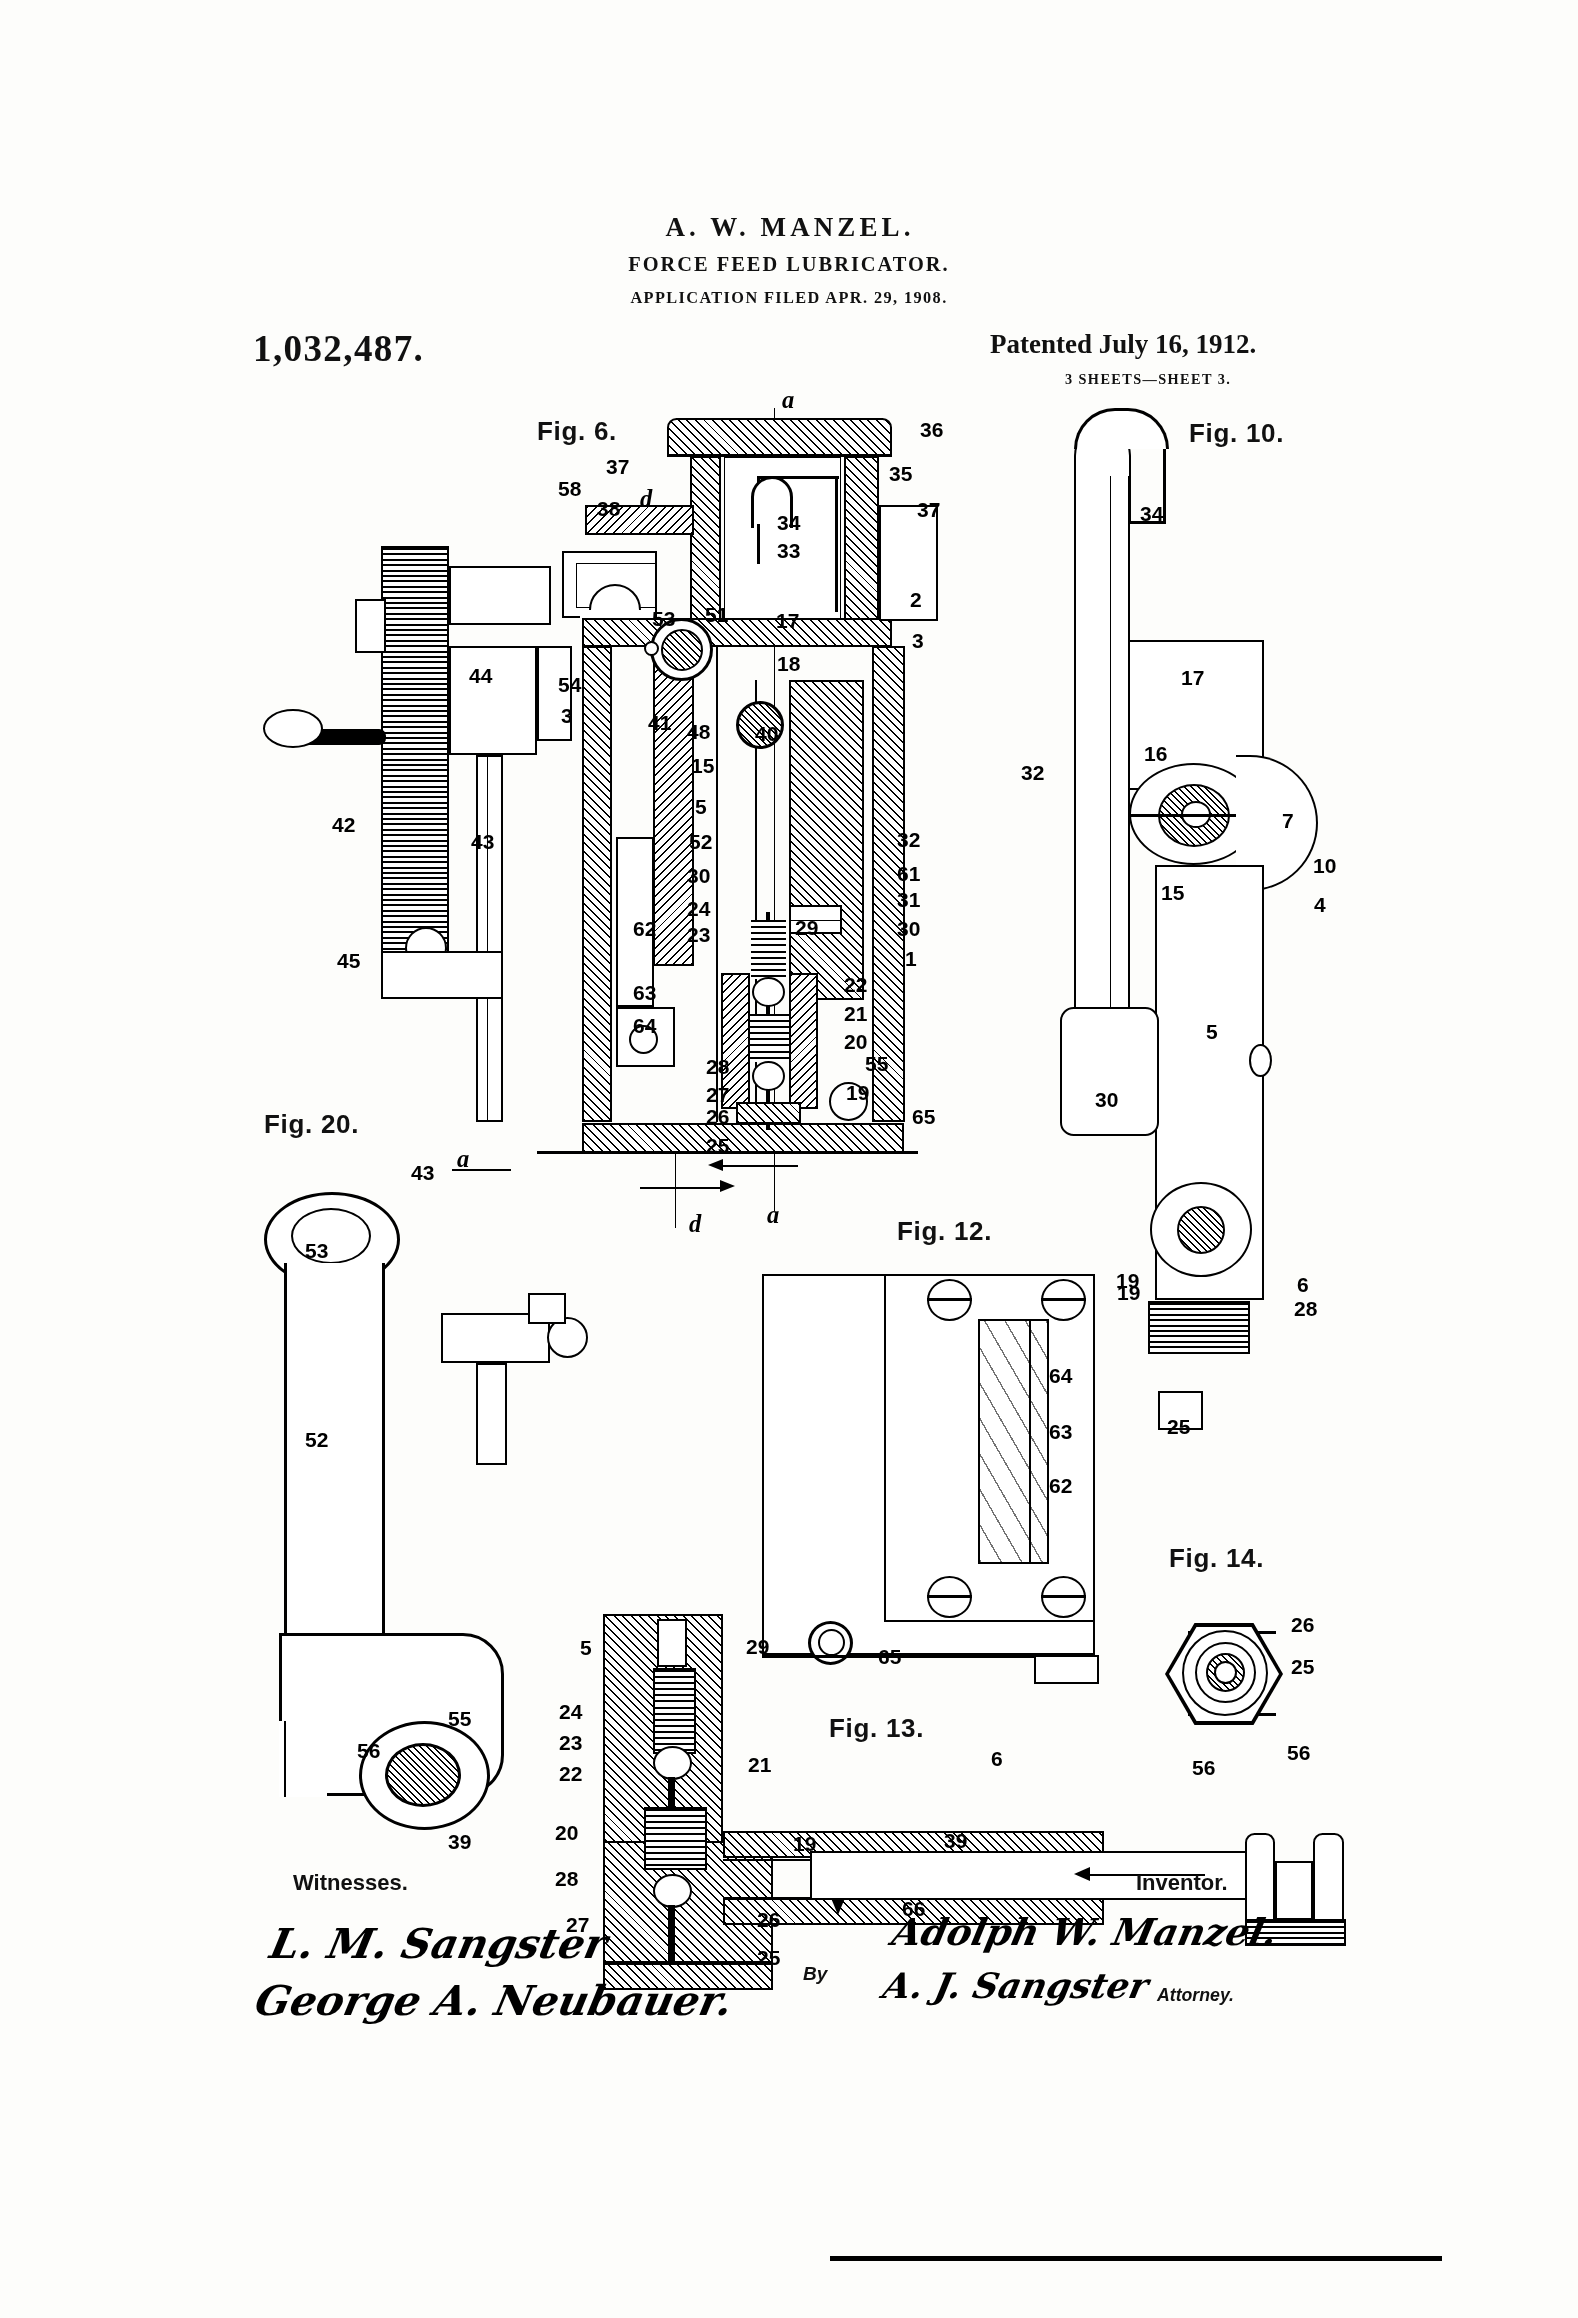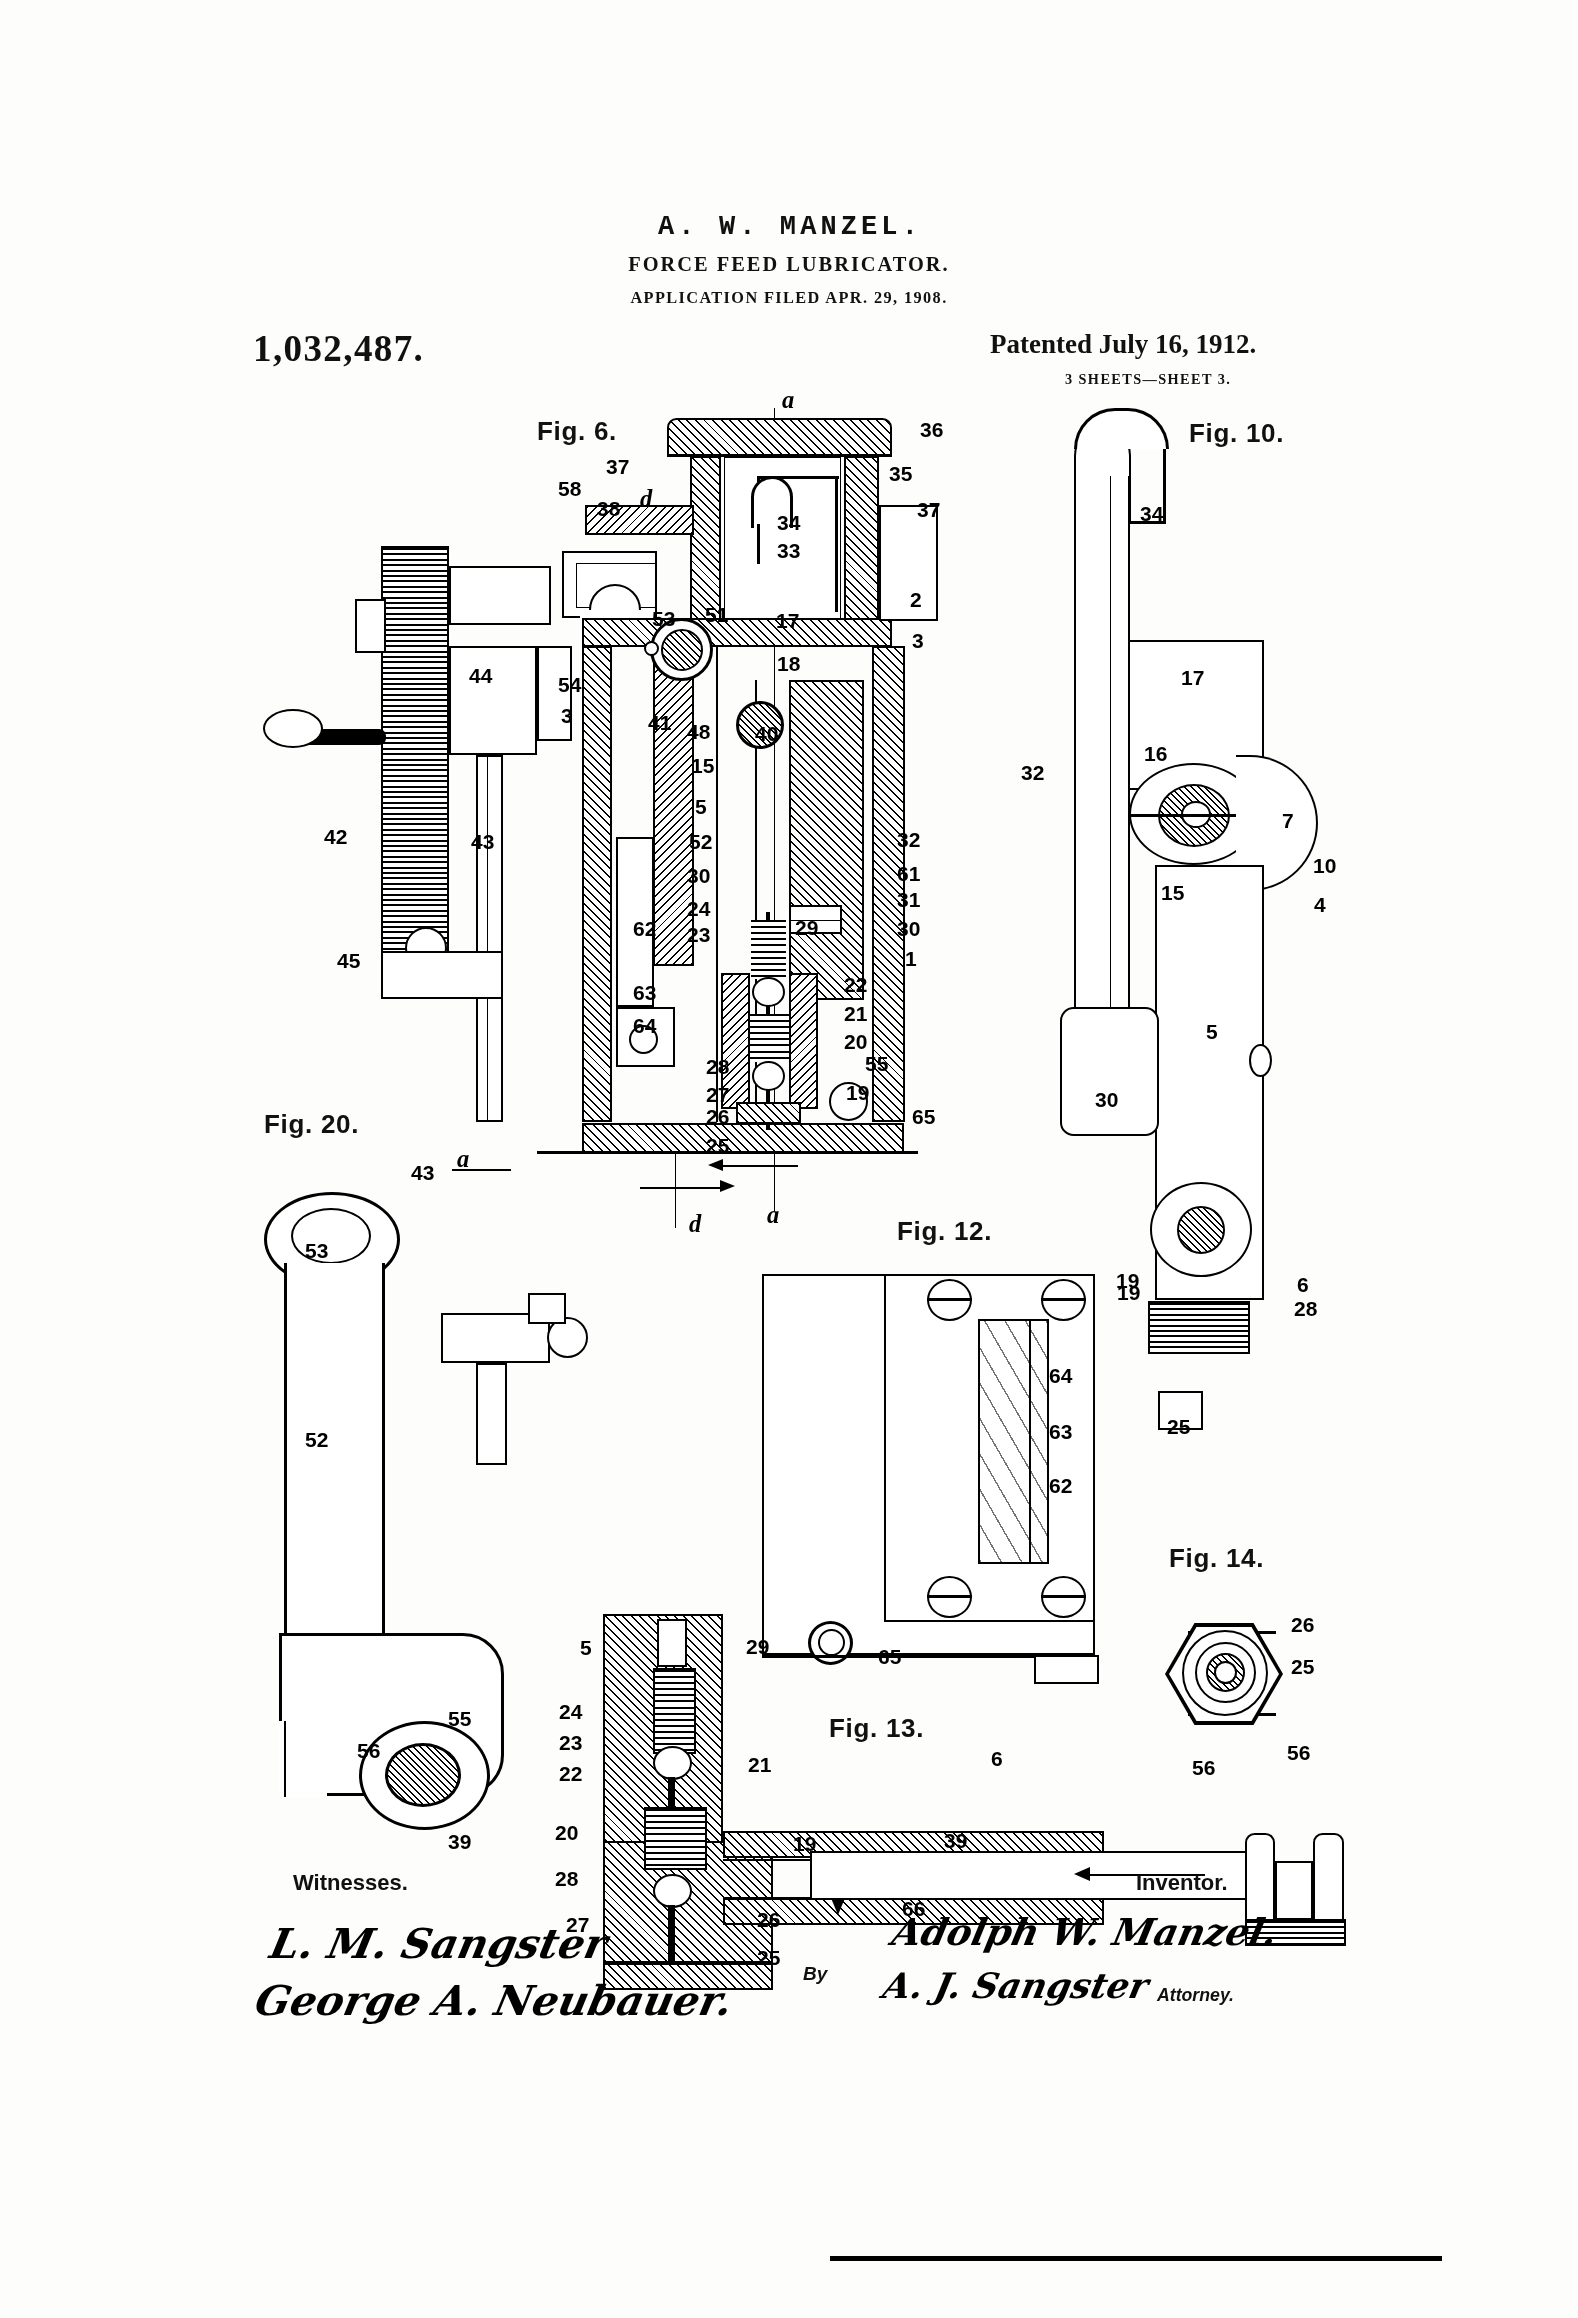--- a/index.html
+++ b/index.html
@@ -12,21 +12,21 @@
     position:relative;
     width:1578px;
     height:2319px;
     background:#fdfdfb;
     overflow:hidden;
   }
   
   .hdr{position:absolute;text-align:center;white-space:nowrap;}
   #inventor-name{
     left:0;right:10px;top:212px;
-    font-family:Liberation Mono, monospace;
+    font-family:Liberation Serif, serif;
     font-size:27px;letter-spacing:4.1px;font-weight:700;margin-left:12px;
   }
   #patent-title{
     left:0;right:0;top:253px;
     font-size:20.4px;letter-spacing:2px;font-weight:700;
   }
   #application-line{
     left:0;right:0;top:288px;
     font-size:16.3px;letter-spacing:1.4px;font-weight:700;
   }
@@ -356,21 +356,21 @@
       <div class="ref" style="left: 705px; top: 604px;">51</div>
       <div class="ref" style="left: 776px; top: 610px;">17</div>
       <div class="ref" style="left: 777px; top: 653px;">18</div>
       <div class="ref" style="left: 469px; top: 665px;">44</div>
       <div class="ref" style="left: 558px; top: 674px;">54</div>
       <div class="ref" style="left: 561px; top: 705px;">3</div>
       <div class="ref" style="left: 648px; top: 712px;">41</div>
       <div class="ref" style="left: 687px; top: 721px;">48</div>
       <div class="ref" style="left: 755px; top: 723px;">40</div>
       <div class="ref" style="left: 691px; top: 755px;">15</div>
-      <div class="ref" style="left: 324px; top: 814px; margin-top: 12px;">42</div>
+      <div class="ref" style="left: 332px; top: 814px;">42</div>
       <div class="ref" style="left: 471px; top: 831px;">43</div>
       <div class="ref" style="left: 695px; top: 796px;">5</div>
       <div class="ref" style="left: 689px; top: 831px;">52</div>
       <div class="ref" style="left: 897px; top: 829px;">32</div>
       <div class="ref" style="left: 687px; top: 865px;">30</div>
       <div class="ref" style="left: 897px; top: 863px;">61</div>
       <div class="ref" style="left: 897px; top: 889px;">31</div>
       <div class="ref" style="left: 687px; top: 898px;">24</div>
       <div class="ref" style="left: 633px; top: 918px;">62</div>
       <div class="ref" style="left: 687px; top: 924px;">23</div>

